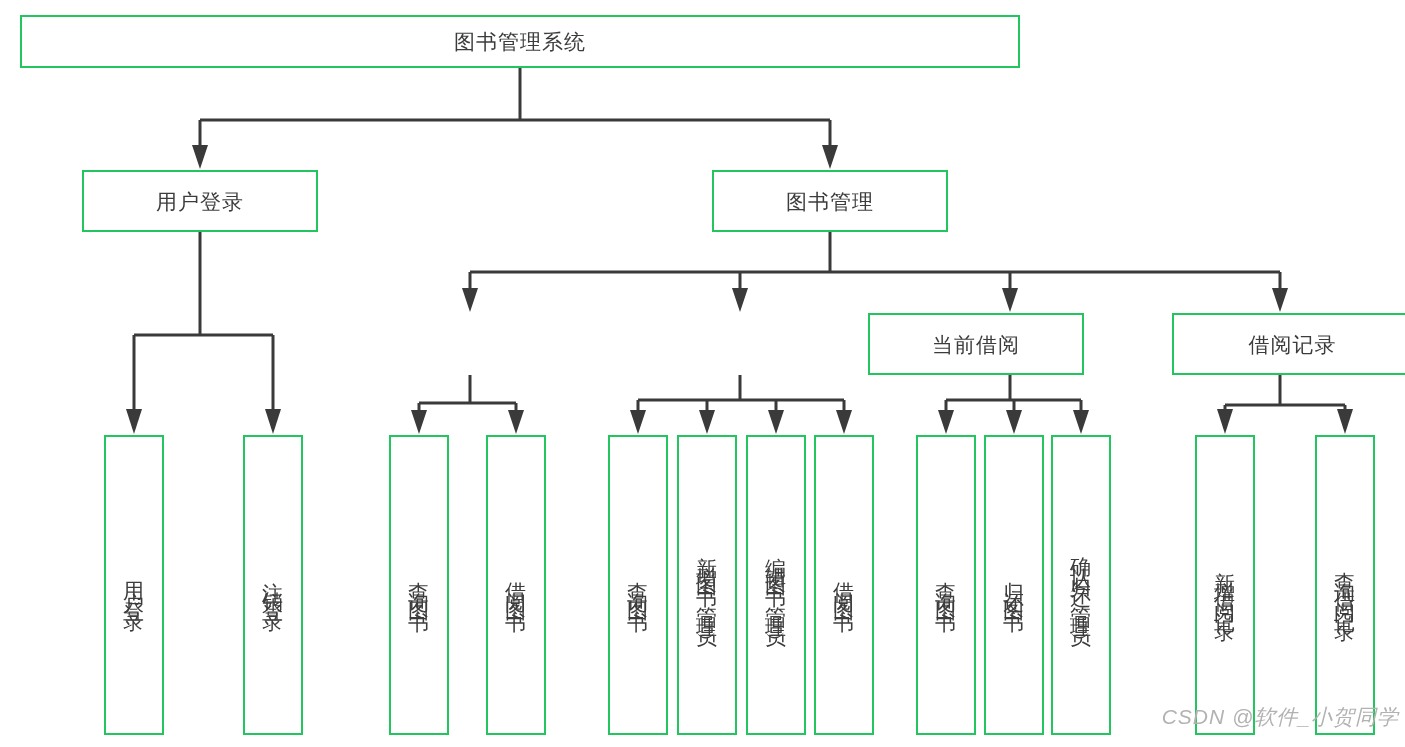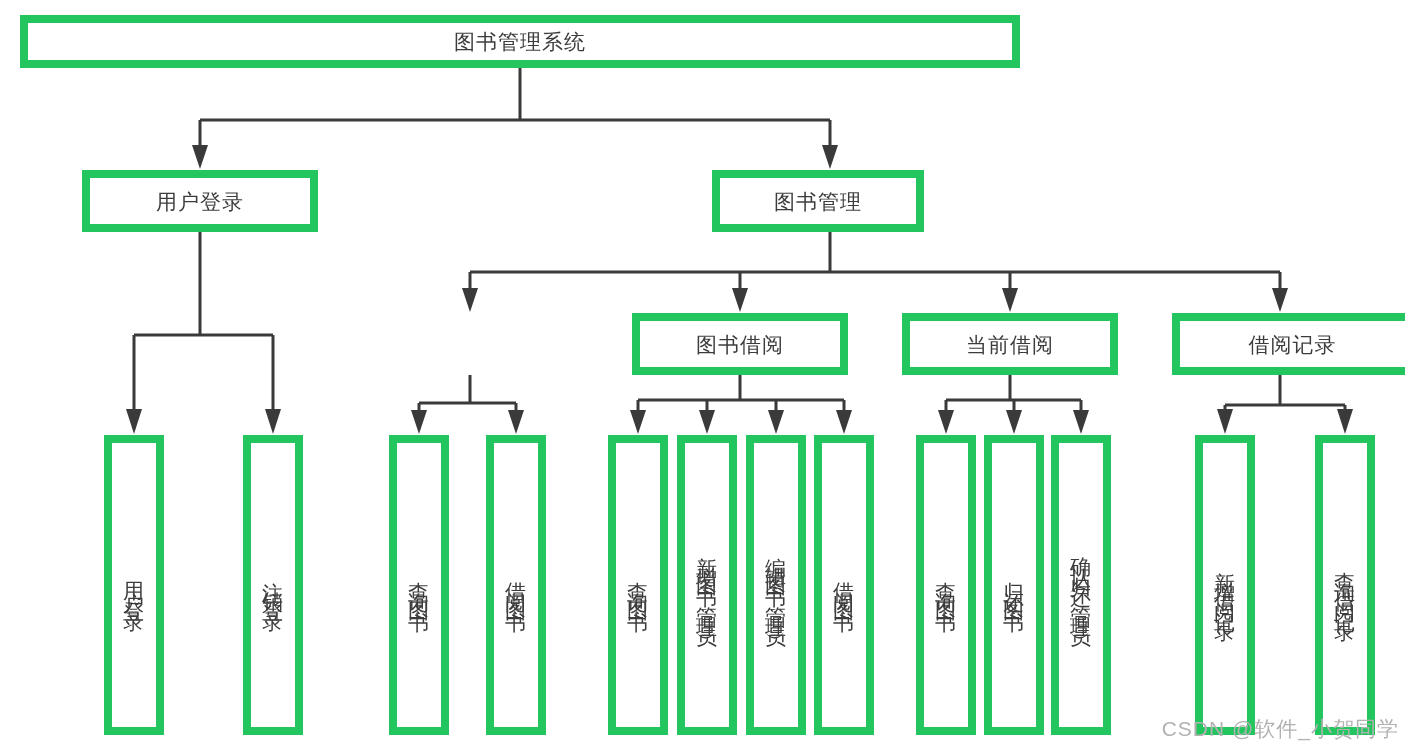--- a/index.html
+++ b/index.html
@@ -20,21 +20,21 @@
     left: 0;
     top: 0;
     width: 1405px;
     height: 747px;
     pointer-events: none;
   }
   .node {
     position: absolute;
     box-sizing: border-box;
     background: #ffffff;
-    border: 8px solid #22c55e;
+    border: 2px solid #22c55e;
     color: #3c3c3c;
     display: flex;
     align-items: center;
     justify-content: center;
     font-size: 21px;
     letter-spacing: 1px;
     text-align: center;
     line-height: 1;
   }
   .leaf {
@@ -48,25 +48,26 @@
     letter-spacing: 10px;
     font-size: 21px;
     color: #3c3c3c;
     white-space: nowrap;
   }
   .hline { stroke: #3a3a3a; stroke-width: 3; fill: none; }
   .ahead { fill: #3a3a3a; stroke: none; }
   #watermark {
     position: absolute;
     right: 6px;
-    bottom: 4px;
+    bottom: 16px;
     font-size: 21px;
     color: #b2b2b2;
     letter-spacing: 1px;
     z-index: 5;
+    font-style: italic;
   }
 </style>
 </head>
 <body>
 
 <div id="stage">
 
   <svg id="connectors" viewBox="0 0 1405 747" xmlns="http://www.w3.org/2000/svg">
 
     <path class="hline" d="M520 68 V120 M200 120 H830 M200 120 V147 M830 120 V147"></path>
@@ -103,28 +104,25 @@
     <polygon class="ahead" points="1345,434 1337,409 1353,409"></polygon>
   </svg>
 
   <div class="node" style="left:20px; top:15px; width:1000px; height:53px;">
     <span>图书管理系统</span>
   </div>
 
   <div class="node" style="left:82px; top:170px; width:236px; height:62px;">
     <span>用户登录</span>
   </div>
-  <div class="node" style="left:712px; top:170px; width:212px; height:62px;">
+  <div class="node" style="left:712px; top:170px; width:236px; height:62px;">
     <span>图书管理</span>
   </div>
 
-  <div class="node" style="left:632px; top:313px; width:216px; height:62px;">
-    <span>图书借阅</span>
-  </div>
-  <div class="node" style="left:902px; top:313px; width:216px; height:62px;">
+  <div class="node" style="left:868px; top:313px; width:216px; height:62px;">
     <span>当前借阅</span>
   </div>
   <div class="node" style="left:1172px; top:313px; width:241px; height:62px;">
     <span>借阅记录</span>
   </div>
 
   <div class="node leaf" style="left:104px;">
     <span class="vtext">用户登录</span>
   </div>
   <div class="node leaf" style="left:243px;">

